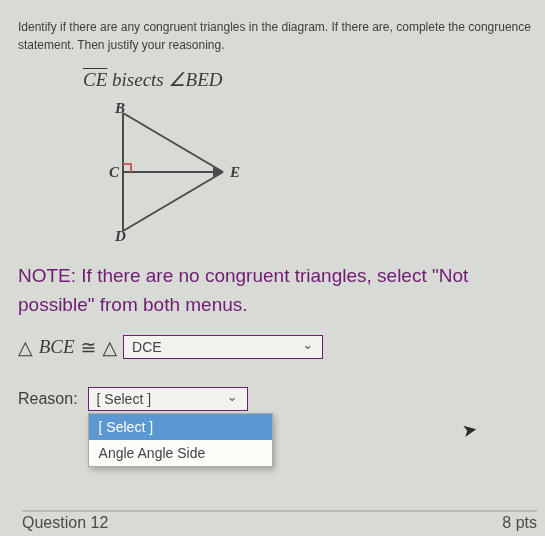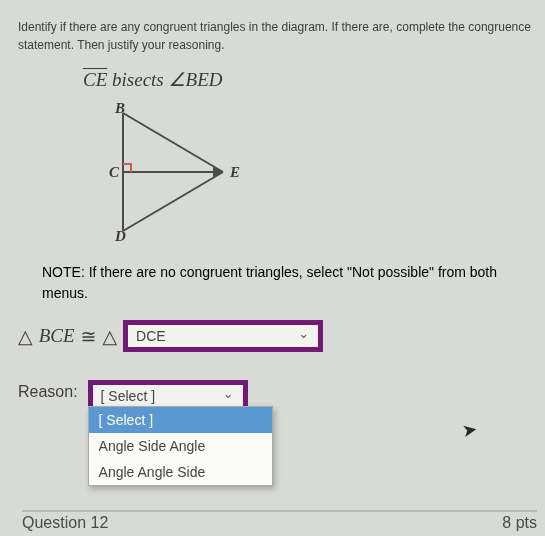--- a/index.html
+++ b/index.html
@@ -33,40 +33,39 @@
       margin-bottom: 12px;
     }
     .label {
       font-family: 'Times New Roman', serif;
       font-size: 15px;
       font-style: italic;
       font-weight: bold;
       fill: #3b3b3b;
     }
     .note {
-      font-size: 14px;
+      font-size: 19px;
       line-height: 1.5;
       font-family: Arial, sans-serif;
       margin-bottom: 16px;
-      color: #000000;
-      margin-left: 24px;
+      color: #701a75;
     }
     .congruence-row {
       display: flex;
       align-items: center;
       gap: 6px;
       margin-bottom: 28px;
       font-family: 'Times New Roman', serif;
       font-size: 19px;
     }
     .tri { font-style: normal; }
     .lbl { font-style: italic; text-align: right; }
     .select-box {
       background: #f2f2ee;
-      border: 5px solid #701a75;
+      border: 1px solid #701a75;
       padding: 3px 28px 3px 8px;
       font-family: Arial, sans-serif;
       font-size: 14px;
       color: #444;
       position: relative;
       min-width: 200px;
     }
     .select-box::after {
       content: "⌄";
       position: absolute;
@@ -161,21 +160,20 @@
   <span class="tri">△</span>
   <div class="select-box">DCE</div>
 </div>
 
 <div class="reason-row">
   <span class="reason-label">Reason:</span>
   <div class="dropdown-wrap">
     <div class="select-box small">[ Select ]</div>
     <div class="dropdown-list">
       <div class="opt highlight">[ Select ]</div>
-      <div class="opt">Angle Side Angle</div>
       <div class="opt">Angle Angle Side</div>
 
     </div>
   </div>
 </div>
 
 <div class="cursor">➤</div>
 
 <div class="footer">
   <div class="footer-q">

